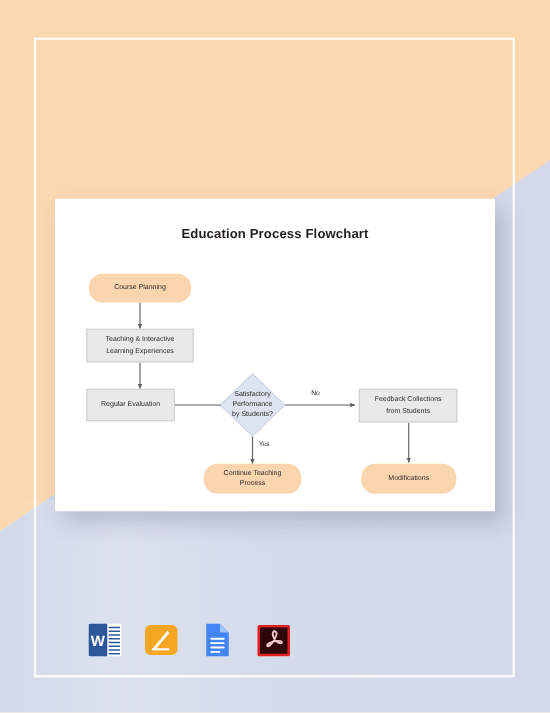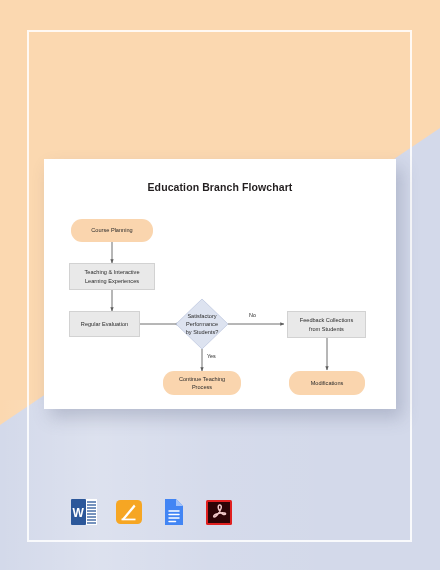--- a/index.html
+++ b/index.html
@@ -167,21 +167,21 @@
 
 <div id="stage">
 
   <div class="bg-peach"></div>
   <div class="bg-blue"></div>
   <div class="bg-blue-sheen"></div>
   <div class="frame"></div>
 
   <div class="card">
 
-    <div class="card-title">Education Branch Flowchart</div>
+    <div class="card-title">Education Process Flowchart</div>
 
     <div class="flow">
 
       <svg width="352" height="250" viewBox="0 0 352 250">
         <defs>
           <marker id="arr" markerWidth="5" markerHeight="5" refX="4.2" refY="2.5" orient="auto" markerUnits="strokeWidth">
             <path d="M0,0.6 L4.4,2.5 L0,4.4 z" fill="#5e5e5e"></path>
           </marker>
           <marker id="dot" markerWidth="4" markerHeight="4" refX="2" refY="2" markerUnits="strokeWidth">
             <circle cx="2" cy="2" r="1.4" fill="#5e5e5e"></circle>

